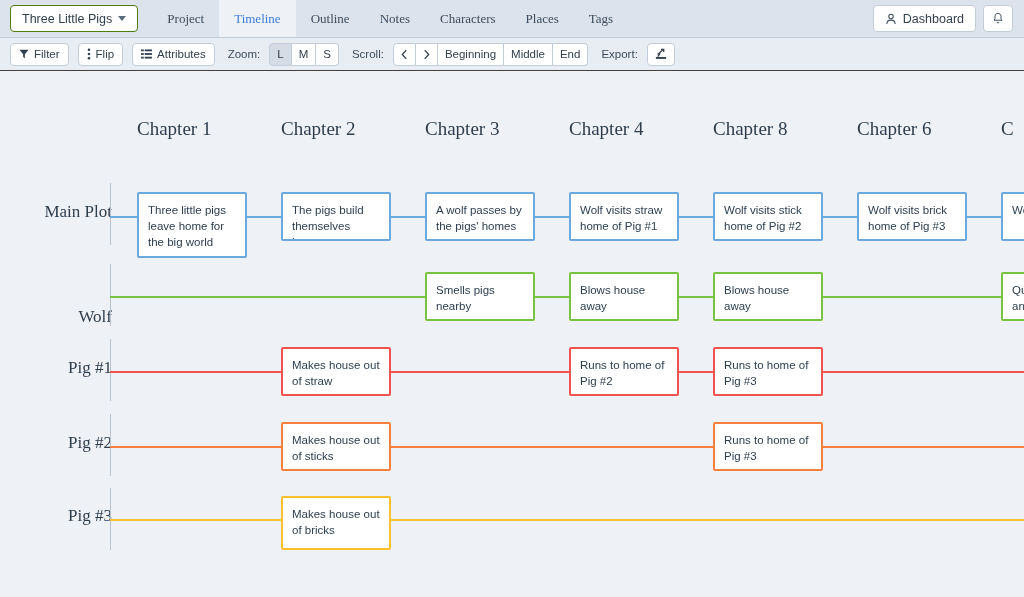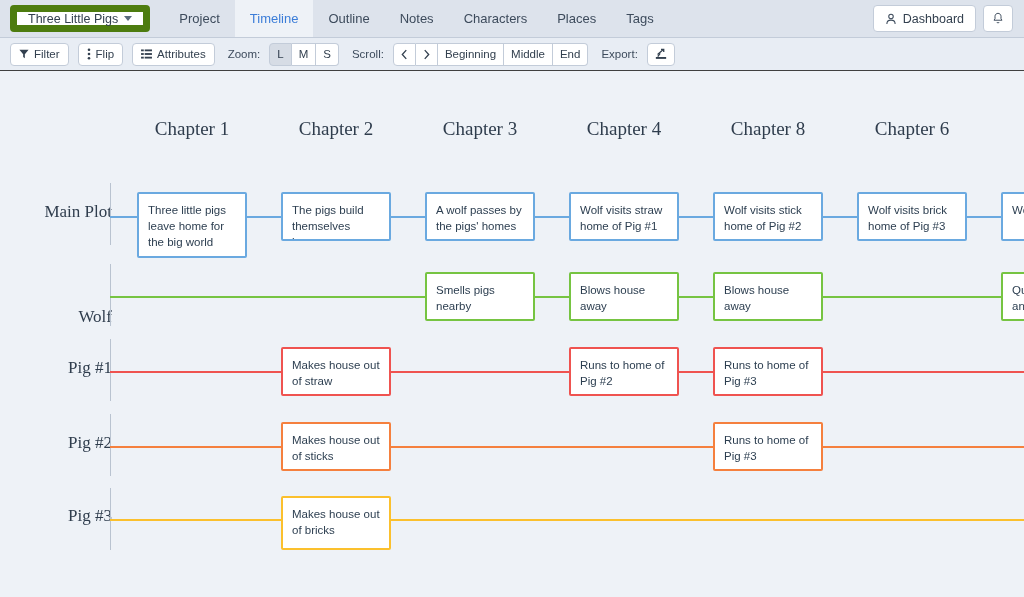--- a/index.html
+++ b/index.html
@@ -18,34 +18,35 @@
     border-bottom: 1px solid #c3ccd9;
     display: flex;
     align-items: stretch;
     position: relative;
   }
   .project-pill {
     margin: 5px 0 5px 10px;
     padding: 0 11px;
     height: 27px;
     background: #fff;
-    border: 7px solid #4d7c0f;
+    border: 1px solid #4d7c0f;
     border-radius: 4px;
     display: flex; align-items: center; gap: 6px;
     font-size: 12.5px; color: #33404f;
     cursor: pointer;
   }
   .caret { width:0;height:0;border-left:4px solid transparent;border-right:4px solid transparent;border-top:5px solid #5a6b7d; }
   .nav { display: flex; align-items: stretch; margin-left: 14px; }
   .nav-item {
     display: flex; align-items: center;
     padding: 0 15px;
     font-size: 13px;
     color: #3d4b5c;
     cursor: pointer;
+    font-family: Liberation Serif, serif;
   }
   .nav-item.active { background: #eef2f7; color: #3b7dd8; }
   .header-right {
     margin-left: auto; display: flex; align-items: center; gap: 7px;
     padding-right: 11px;
   }
   .hbtn {
     height: 27px; background: #fff; border: 1px solid #c3ccd9;
     border-radius: 4px; display: flex; align-items: center; gap: 6px;
     padding: 0 11px; font-size: 12.5px; color: #33404f; cursor: pointer;
@@ -80,21 +81,21 @@
   .seg .sbtn.selected { background: #d6dce5; }
   .toolbar-right { margin-left: auto; display: flex; align-items: center; gap: 8px; }
 
   
   .canvas { position: relative; width: 1024px; height: 525px; background: #eef2f7; overflow: hidden; }
 
   .chapter-head {
     position: absolute; top: 118px;
     font-family: "Liberation Serif", serif;
     font-size: 19px; color: #2f3d4d;
-    text-align: center; white-space: nowrap;
+    text-align: left; white-space: nowrap;
   }
 
   .row-label {
     position: absolute; left: 10px; width: 102px;
     text-align: right;
     font-family: "Liberation Serif", serif;
     font-size: 17px; color: #2f3d4d;
     white-space: nowrap;
   }
   .row-tick {

